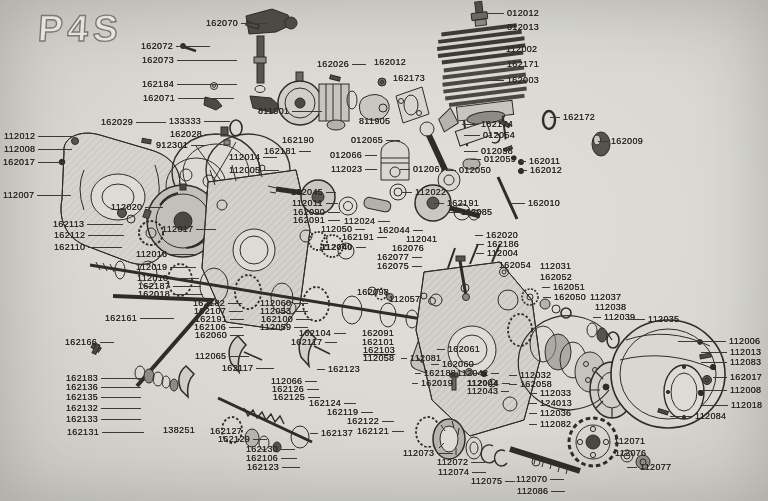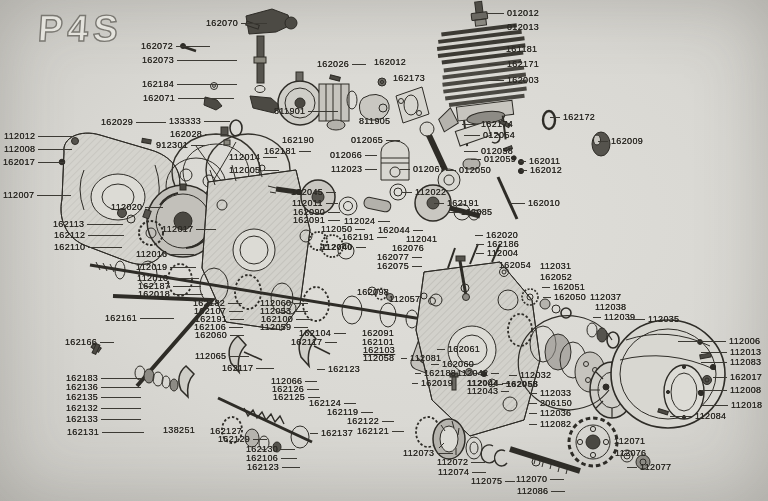--- a/index.html
+++ b/index.html
@@ -338,28 +338,28 @@
 <div id="labels-layer">
       <div class="label" style="left: 206px; top: 19px;"><span class="txt">162070</span><span class="stub" style="width: 26px;"></span></div>
       <div class="label" style="left: 141px; top: 42px;"><span class="txt">162072</span><span class="stub" style="width: 34px;"></span></div>
       <div class="label" style="left: 142px; top: 56px;"><span class="txt">162073</span><span class="stub" style="width: 60px;"></span></div>
       <div class="label" style="left: 142px; top: 80px;"><span class="txt">162184</span><span class="stub" style="width: 60px;"></span></div>
       <div class="label" style="left: 143px; top: 94px;"><span class="txt">162071</span><span class="stub" style="width: 56px;"></span></div>
       <div class="label" style="left: 101px; top: 118px;"><span class="txt">162029</span><span class="stub" style="width: 30px;"></span></div>
       <div class="label" style="left: 169px; top: 117px;"><span class="txt">133333</span><span class="stub" style="width: 26px;"></span></div>
       <div class="label" style="left: 170px; top: 130px;"><span class="txt">162028</span><span class="stub" style="width: 22px;"></span></div>
       <div class="label" style="left: 156px; top: 141px;"><span class="txt">912301</span><span class="stub" style="width: 14px;"></span></div>
-      <div class="label" style="left: 236px; top: 107px; padding-left: 38px;"><span class="txt">811901</span><span class="stub" style="width: 30px;"></span></div>
+      <div class="label" style="left: 220px; top: 107px; padding-left: 38px;"><span class="txt">811901</span><span class="stub" style="width: 30px;"></span></div>
       <div class="label" style="left: 317px; top: 60px;"><span class="txt">162026</span><span class="stub" style="width: 14px;"></span></div>
       <div class="label" style="left: 374px; top: 58px;"><span class="txt">162012</span></div>
       <div class="label" style="left: 393px; top: 74px;"><span class="txt">162173</span></div>
       <div class="label" style="left: 359px; top: 117px;"><span class="txt">811905</span></div>
       <div class="label" style="left: 483px; top: 9px;"><span class="stub" style="width: 18px;"></span><span class="txt">012012</span></div>
       <div class="label" style="left: 483px; top: 23px;"><span class="stub" style="width: 18px;"></span><span class="txt">012013</span></div>
-      <div class="label" style="left: 484px; top: 45px;"><span class="stub" style="width: 16px;"></span><span class="txt">161181</span></div>
+      <div class="label" style="left: 484px; top: 45px;"><span class="stub" style="width: 16px;"></span><span class="txt">112002</span></div>
       <div class="label" style="left: 485px; top: 60px;"><span class="stub" style="width: 16px;"></span><span class="txt">162171</span></div>
       <div class="label" style="left: 483px; top: 76px;"><span class="stub" style="width: 18px;"></span><span class="txt">162003</span></div>
       <div class="label" style="left: 459px; top: 120px;"><span class="stub" style="width: 16px;"></span><span class="txt">162174</span></div>
       <div class="label" style="left: 461px; top: 131px;"><span class="stub" style="width: 16px;"></span><span class="txt">012054</span></div>
       <div class="label" style="left: 461px; top: 147px;"><span class="stub" style="width: 14px;"></span><span class="txt">012058</span></div>
       <div class="label" style="left: 468px; top: 155px;"><span class="stub" style="width: 10px;"></span><span class="txt">012059</span></div>
       <div class="label" style="left: 547px; top: 113px;"><span class="stub" style="width: 10px;"></span><span class="txt">162172</span></div>
       <div class="label" style="left: 595px; top: 137px;"><span class="stub" style="width: 10px;"></span><span class="txt">162009</span></div>
       <div class="label" style="left: 517px; top: 157px;"><span class="stub" style="width: 6px;"></span><span class="txt">162011</span></div>
       <div class="label" style="left: 518px; top: 166px;"><span class="stub" style="width: 6px;"></span><span class="txt">162012</span></div>
@@ -459,23 +459,23 @@
       <div class="label" style="left: 363px; top: 354px;"><span class="txt">112058</span></div>
       <div class="label" style="left: 398px; top: 354px;"><span class="stub" style="width: 6px;"></span><span class="txt">112081</span></div>
       <div class="label" style="left: 434px; top: 345px;"><span class="stub" style="width: 8px;"></span><span class="txt">162061</span></div>
       <div class="label" style="left: 428px; top: 360px;"><span class="stub" style="width: 8px;"></span><span class="txt">162060</span></div>
       <div class="label" style="left: 412px; top: 369px;"><span class="stub" style="width: 6px;"></span><span class="txt">162188</span></div>
       <div class="label" style="left: 409px; top: 379px;"><span class="stub" style="width: 6px;"></span><span class="txt">162019</span></div>
       <div class="label" style="left: 457px; top: 369px;"><span class="txt">112042</span><span class="stub" style="width: 8px;"></span></div>
       <div class="label" style="left: 467px; top: 379px; font-weight: bold;"><span class="txt">112044</span><span class="stub" style="width: 8px;"></span></div>
       <div class="label" style="left: 467px; top: 387px;"><span class="txt">112043</span><span class="stub" style="width: 8px;"></span></div>
       <div class="label" style="left: 506px; top: 371px;"><span class="stub" style="width: 8px;"></span><span class="txt">112032</span></div>
-      <div class="label" style="left: 492px; top: 380px; font-weight: bold;"><span class="stub" style="width: 8px;"></span><span class="txt">162058</span></div>
+      <div class="label" style="left: 506px; top: 380px;"><span class="stub" style="width: 8px;"></span><span class="txt">162058</span></div>
       <div class="label" style="left: 526px; top: 389px;"><span class="stub" style="width: 8px;"></span><span class="txt">112033</span></div>
-      <div class="label" style="left: 526px; top: 399px;"><span class="stub" style="width: 8px;"></span><span class="txt">206150</span></div>
+      <div class="label" style="left: 526px; top: 399px;"><span class="stub" style="width: 8px;"></span><span class="txt">124013</span></div>
       <div class="label" style="left: 526px; top: 409px;"><span class="stub" style="width: 8px;"></span><span class="txt">112036</span></div>
       <div class="label" style="left: 526px; top: 420px;"><span class="stub" style="width: 8px;"></span><span class="txt">112082</span></div>
       <div class="label" style="left: 403px; top: 449px;"><span class="txt">112073</span><span class="stub" style="width: 16px;"></span></div>
       <div class="label" style="left: 437px; top: 458px;"><span class="txt">112072</span><span class="stub" style="width: 14px;"></span></div>
       <div class="label" style="left: 438px; top: 468px;"><span class="txt">112074</span><span class="stub" style="width: 14px;"></span></div>
       <div class="label" style="left: 471px; top: 477px;"><span class="txt">112075</span><span class="stub" style="width: 10px;"></span></div>
       <div class="label" style="left: 516px; top: 475px;"><span class="txt">112070</span><span class="stub" style="width: 14px;"></span></div>
       <div class="label" style="left: 517px; top: 487px;"><span class="txt">112086</span><span class="stub" style="width: 14px;"></span></div>
       <div class="label" style="left: 614px; top: 437px;"><span class="txt">112071</span></div>
       <div class="label" style="left: 615px; top: 449px;"><span class="txt">112076</span></div>

